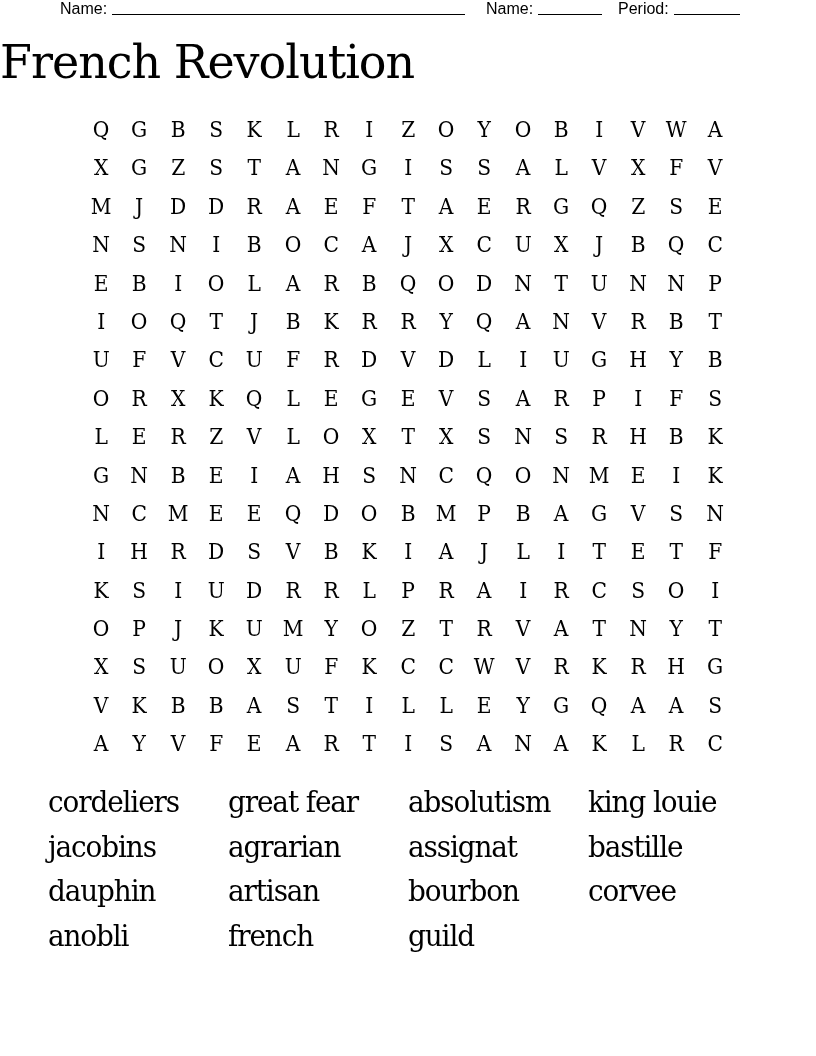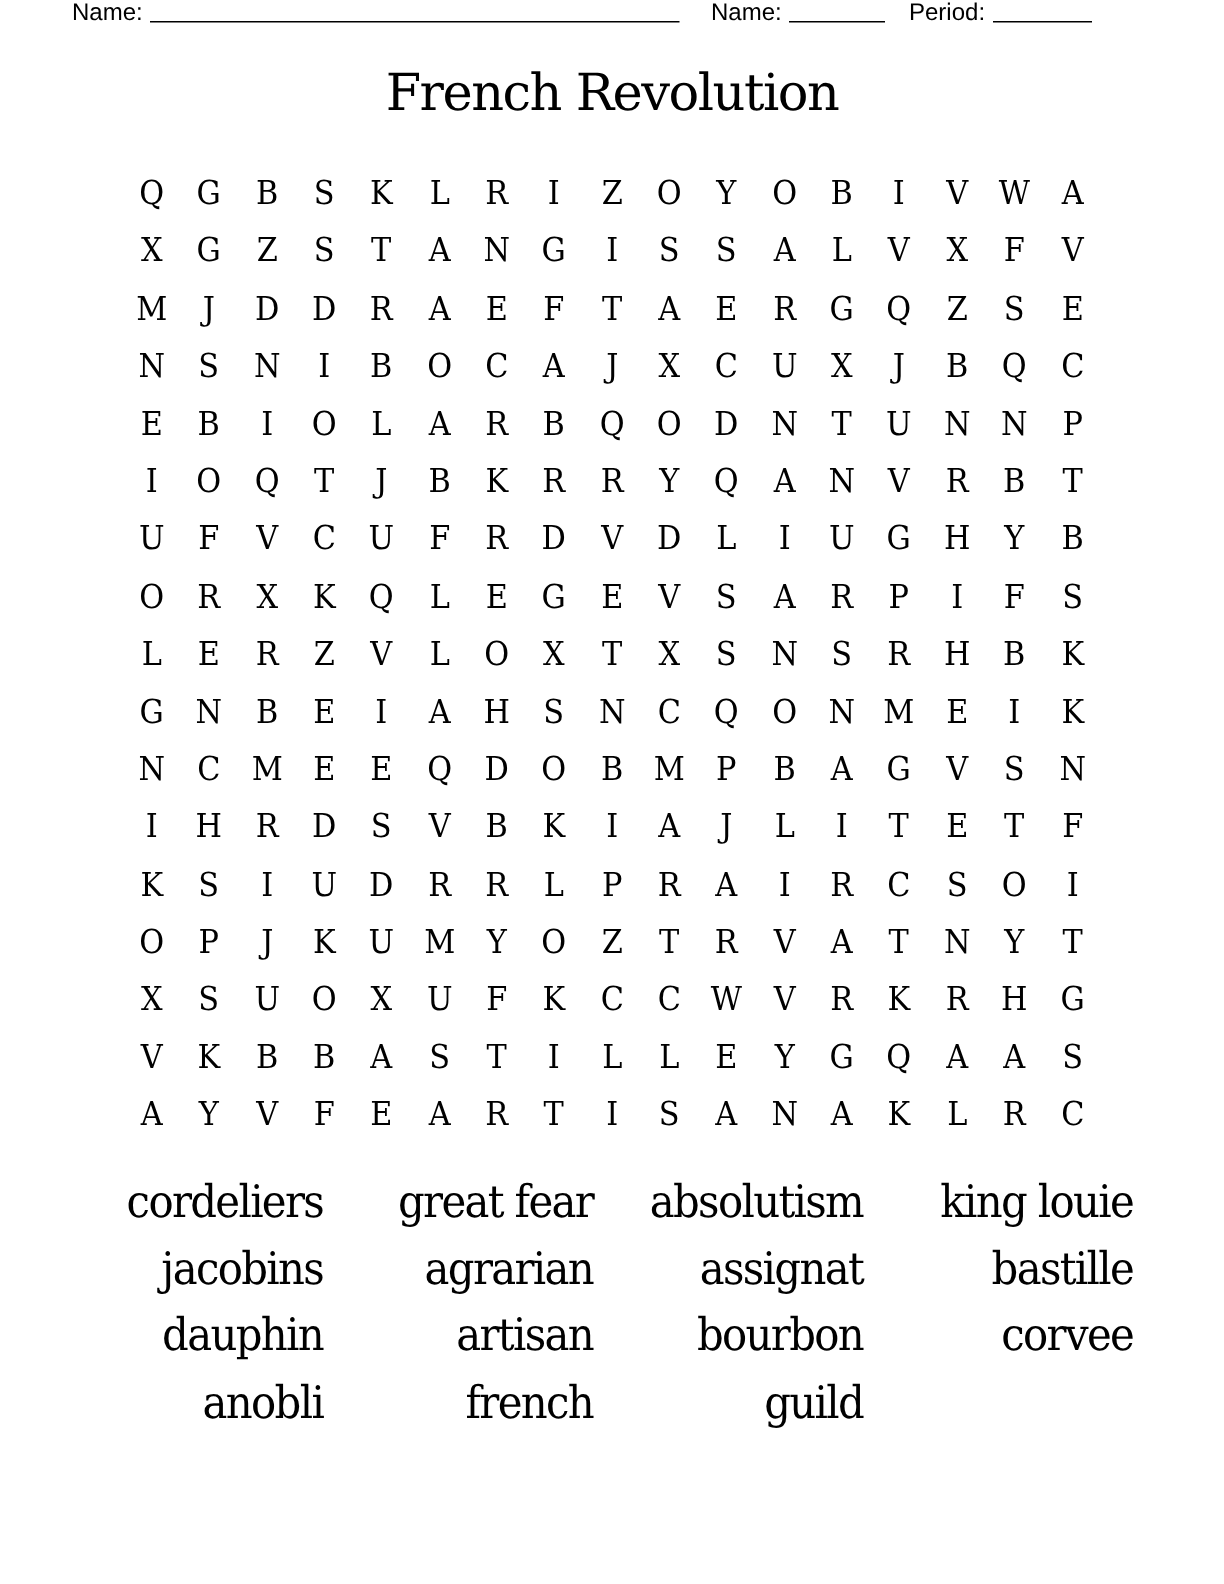--- a/index.html
+++ b/index.html
@@ -1,39 +1,39 @@
 <!DOCTYPE html>
 <html><head>
   <meta charset="utf-8">
   <style>
     html, body { margin: 0; padding: 0; background: #ffffff; }
     body { width: 816px; height: 1056px; position: relative; overflow: hidden; color: #000; }
     .header {
-      position: absolute; top: -1px; left: 48px; width: 700px; height: 20px;
+      position: absolute; top: -1px; left: 60px; width: 700px; height: 20px;
       font-family: "Liberation Sans", sans-serif; font-size: 16px; line-height: 20px;
       white-space: nowrap;
     }
     .hfield { position: absolute; top: 0; }
     .hfield .lbl { display: inline-block; }
     .hfield .line { display: inline-block; border-bottom: 1px solid #000; height: 15px; vertical-align: top; margin-left: 5px; }
     .title {
-      position: absolute; top: 30px; left: 0; width: 816px; text-align: center;
-      font-family: "DejaVu Serif", serif; font-size: 34px; line-height: 64px; letter-spacing: -1px;
+      position: absolute; top: 30px; left: 0; width: 816px; text-align: left;
+      font-family: "DejaVu Serif", serif; font-size: 46px; line-height: 64px; letter-spacing: -1px;
     }
     .grid {
       position: absolute; left: 82px; top: 111px;
       display: grid; grid-template-columns: repeat(17, 38.35px); grid-auto-rows: 38.4px;
     }
     .cell {
       font-family: "DejaVu Serif", serif; font-size: 22px; text-align: center; line-height: 38.4px;
       transform: scaleX(0.92);
     }
     .words {
       position: absolute; left: 48px; top: 780px;
-      display: grid; grid-template-columns: 180px 180px 180px 180px; grid-auto-rows: 44.5px; text-align: right;
+      display: grid; grid-template-columns: 180px 180px 180px 180px; grid-auto-rows: 44.5px;
     }
     .word {
       font-family: "DejaVu Serif", serif; font-size: 30px; line-height: 44px; white-space: nowrap;
       letter-spacing: -1.2px; transform-origin: left center; transform: scaleX(0.93);
     }
   </style>
 </head>
 <body>
 
 <div class="header">

